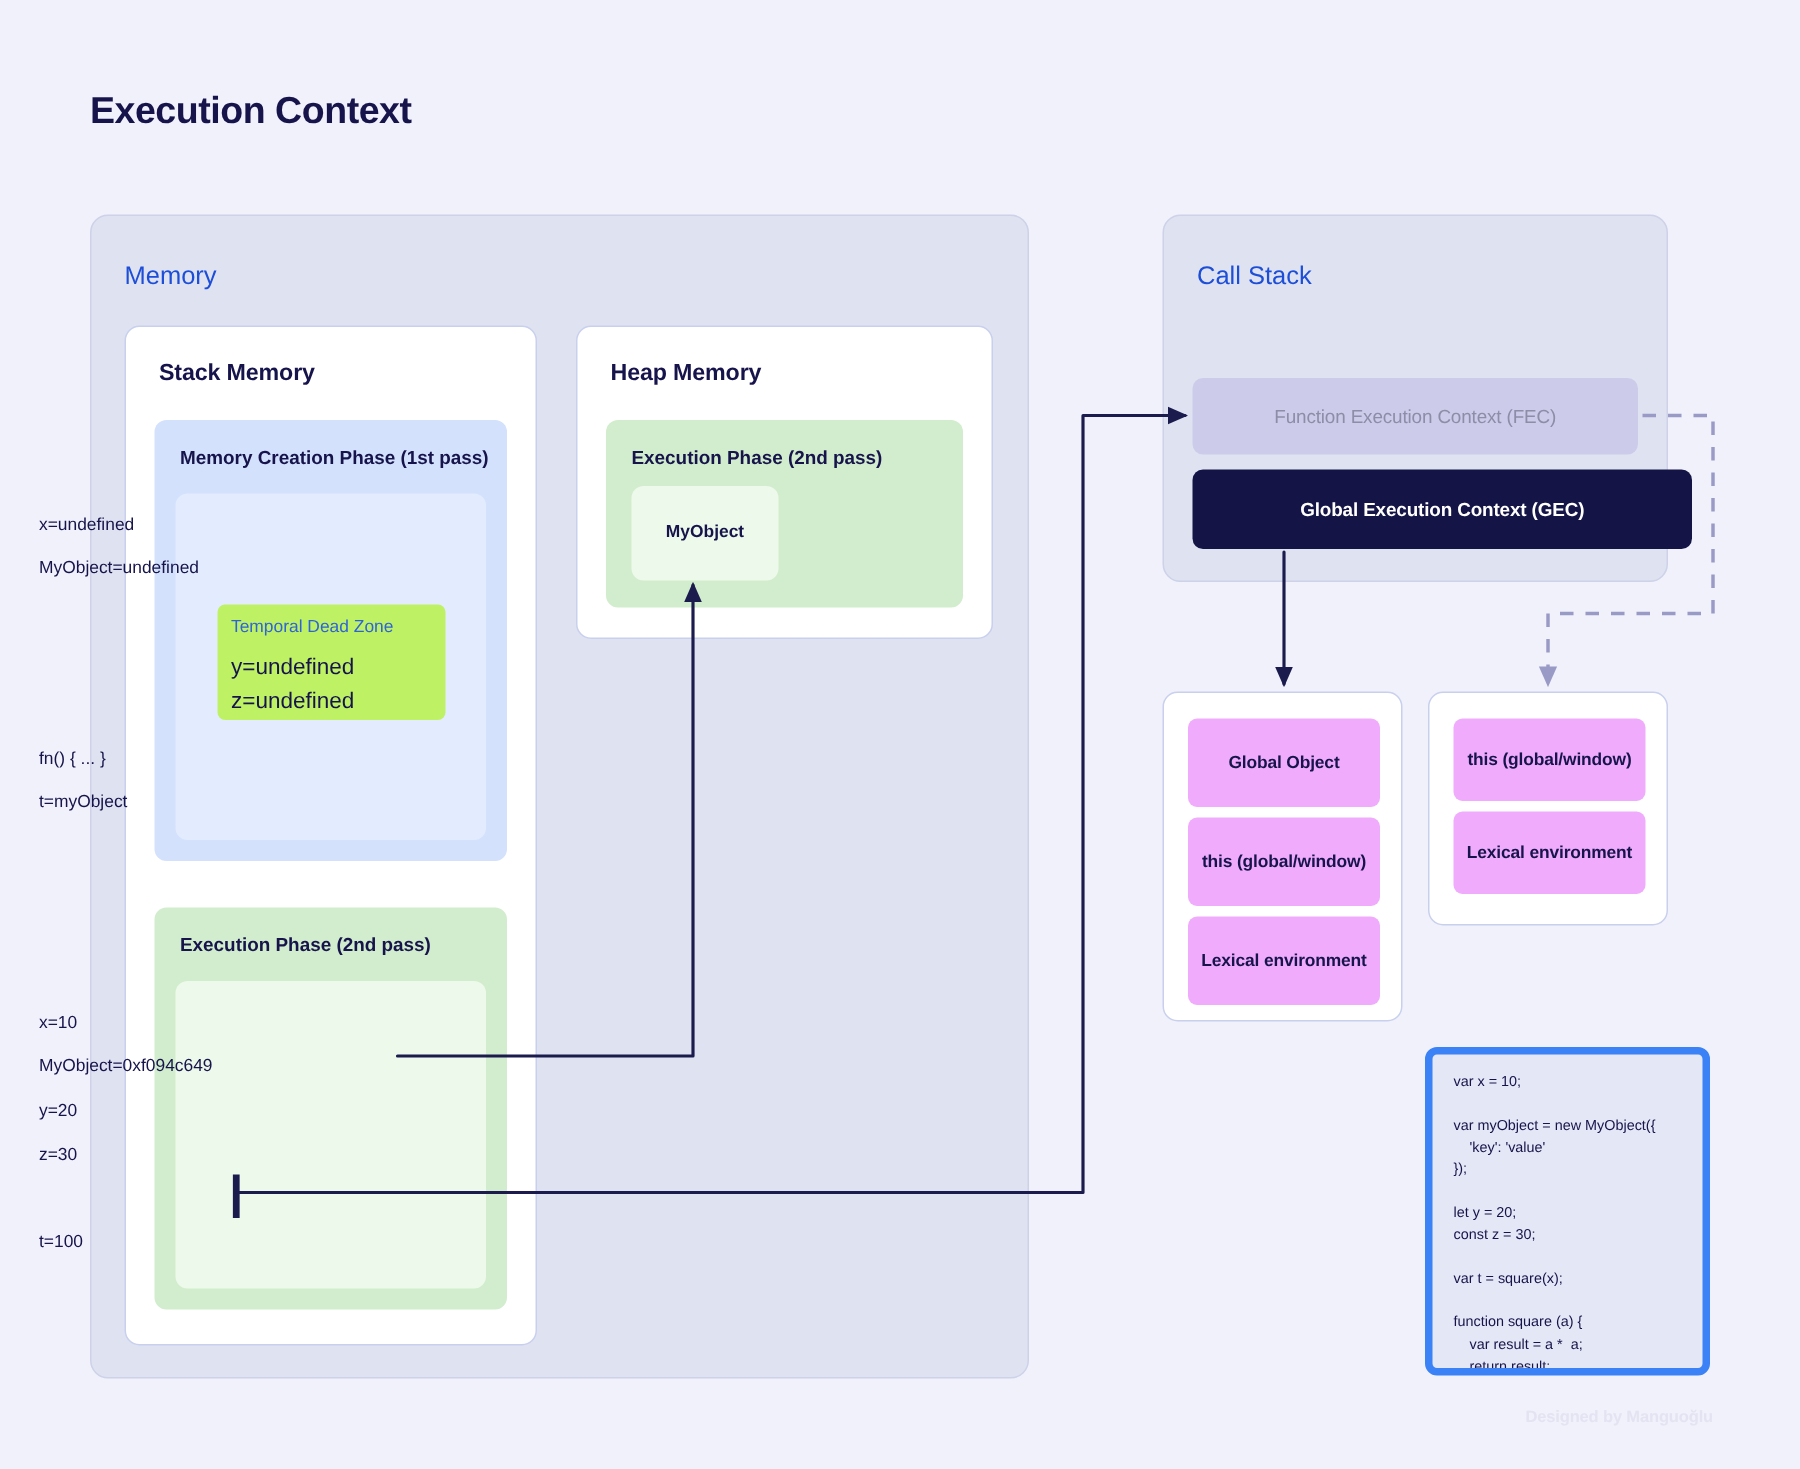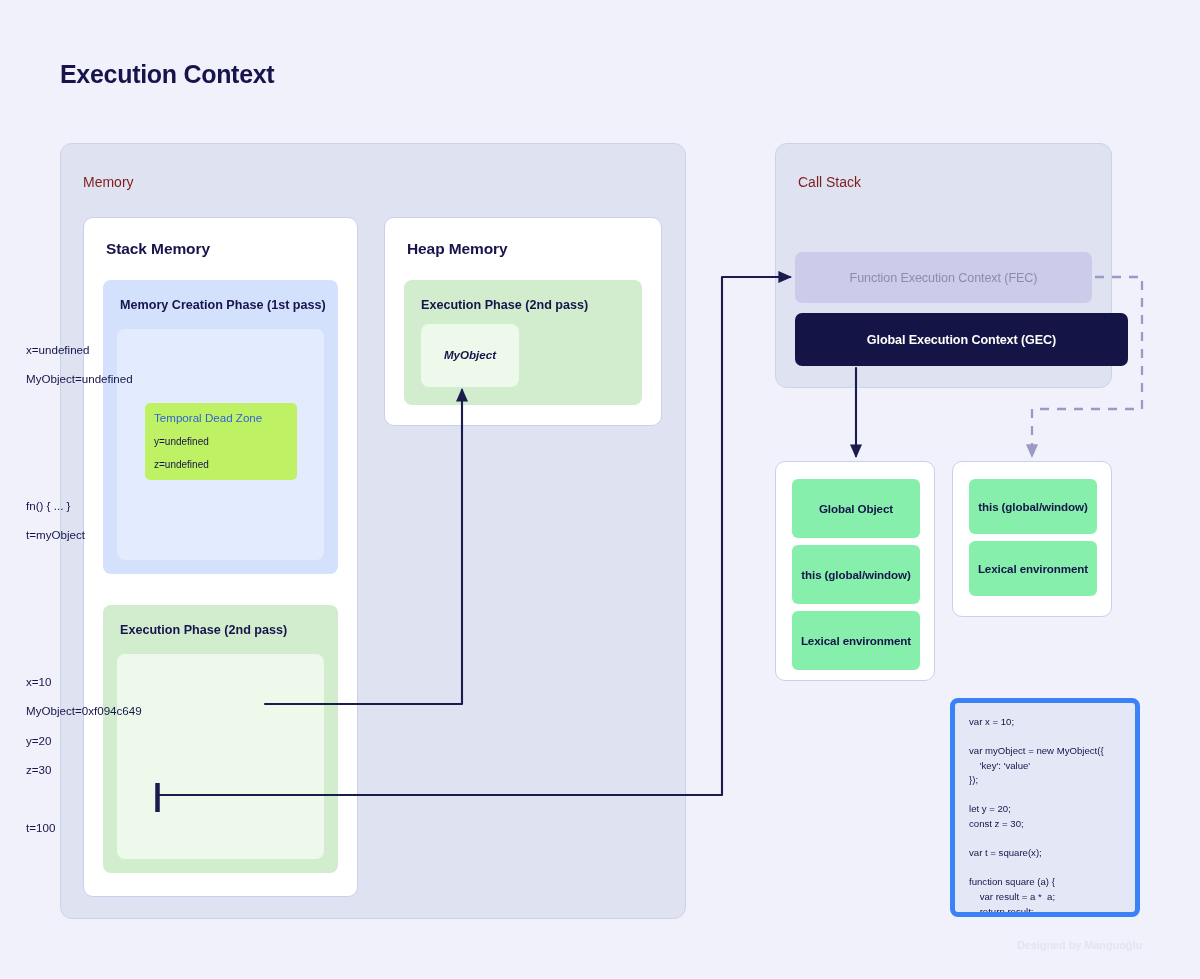--- a/index.html
+++ b/index.html
@@ -35,23 +35,23 @@
   .panel {
     position: absolute;
     background: #dfe2f0;
     border: 1px solid #cdd2e8;
     border-radius: 12px;
   }
   .panel-title {
     position: absolute;
     left: 22px;
     top: 30px;
-    font-size: 14px;
-    font-weight: 500;
-    color: #7f1d1d;
+    font-size: 17px;
+    font-weight: 500;
+    color: #1d4ed8;
   }
   #memory-panel   { left: 60px;  top: 143px; width: 626px; height: 776px; }
   #callstack-panel{ left: 775px; top: 143px; width: 337px; height: 245px; }
 
   
   .card {
     position: absolute;
     background: #ffffff;
     border: 1px solid #c9d0ee;
     border-radius: 10px;
@@ -85,21 +85,20 @@
   .phase.green { background: #d2edcd; }
 
   #mem-create-phase { left: 103px; top: 280px; width: 235px; height: 294px; }
   #stack-exec-phase { left: 103px; top: 605px; width: 235px; height: 268px; }
   #heap-exec-phase  { left: 404px; top: 280px; width: 238px; height: 125px; }
 
   
   .inner {
     position: absolute;
     border-radius: 8px;
-    font-style: italic;
   }
   .inner.blue  { background: #e3ecfe; }
   .inner.green { background: #edf9ea; }
 
   #mem-create-list { left: 117px; top: 329px; width: 207px; height: 231px; }
   #stack-exec-list { left: 117px; top: 654px; width: 207px; height: 205px; }
   #heap-object     { left: 421px; top: 324px; width: 98px;  height: 63px; }
 
   .varline {
     position: absolute;
@@ -125,21 +124,21 @@
     left: 9px;
     top: 8px;
     font-size: 11.6px;
     font-weight: 500;
     color: #2f63d8;
     white-space: nowrap;
   }
   .tdz-var {
     position: absolute;
     left: 9px;
-    font-size: 10px;
+    font-size: 15px;
     font-weight: 500;
     color: #16144b;
     white-space: nowrap;
   }
 
   #heap-object-label {
     position: absolute;
     left: 0; right: 0;
     top: 24px;
     text-align: center;
@@ -170,21 +169,21 @@
     background: #141546;
     color: #ffffff;
   }
 
   
   #gec-detail  { left: 775px; top: 461px; width: 160px; height: 220px; }
   #fec-detail  { left: 952px; top: 461px; width: 160px; height: 156px; }
 
   .ctx-item {
     position: absolute;
-    background: #86efac;
+    background: #f0abfc;
     border-radius: 6px;
     display: flex;
     align-items: center;
     justify-content: center;
     font-size: 11.6px;
     font-weight: bold;
     color: #16144b;
     letter-spacing: -0.1px;
   }
 

